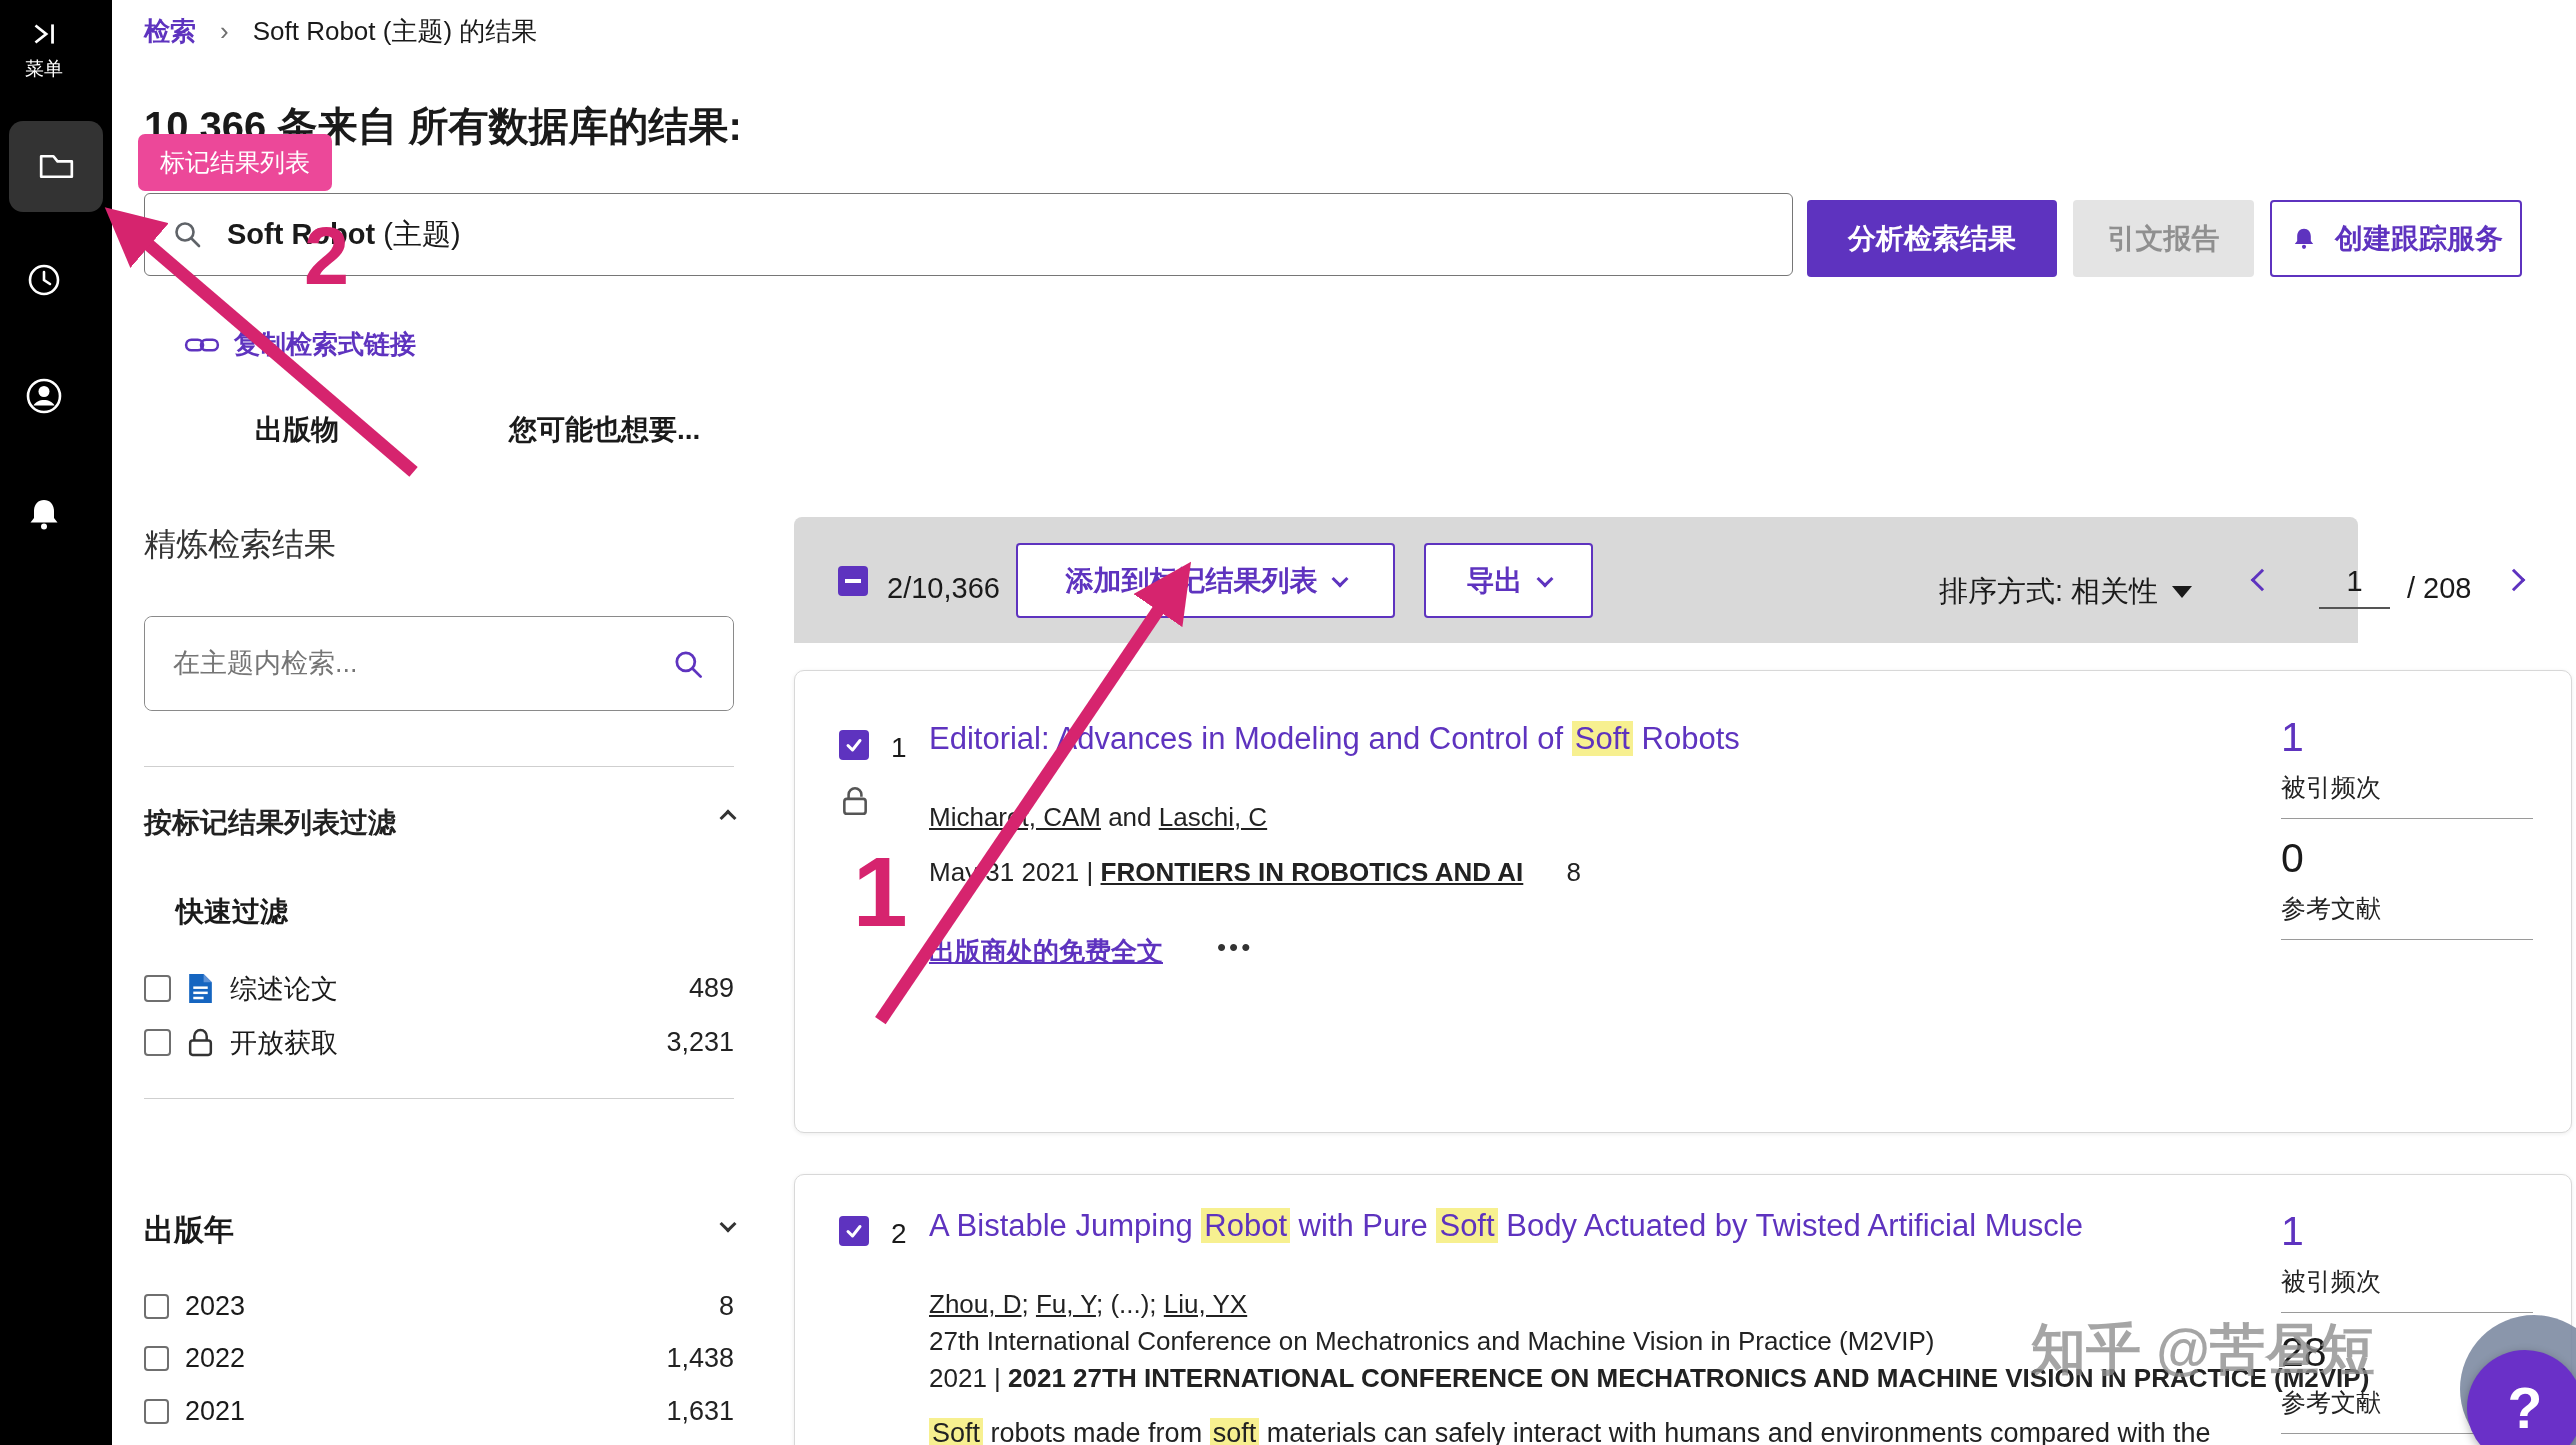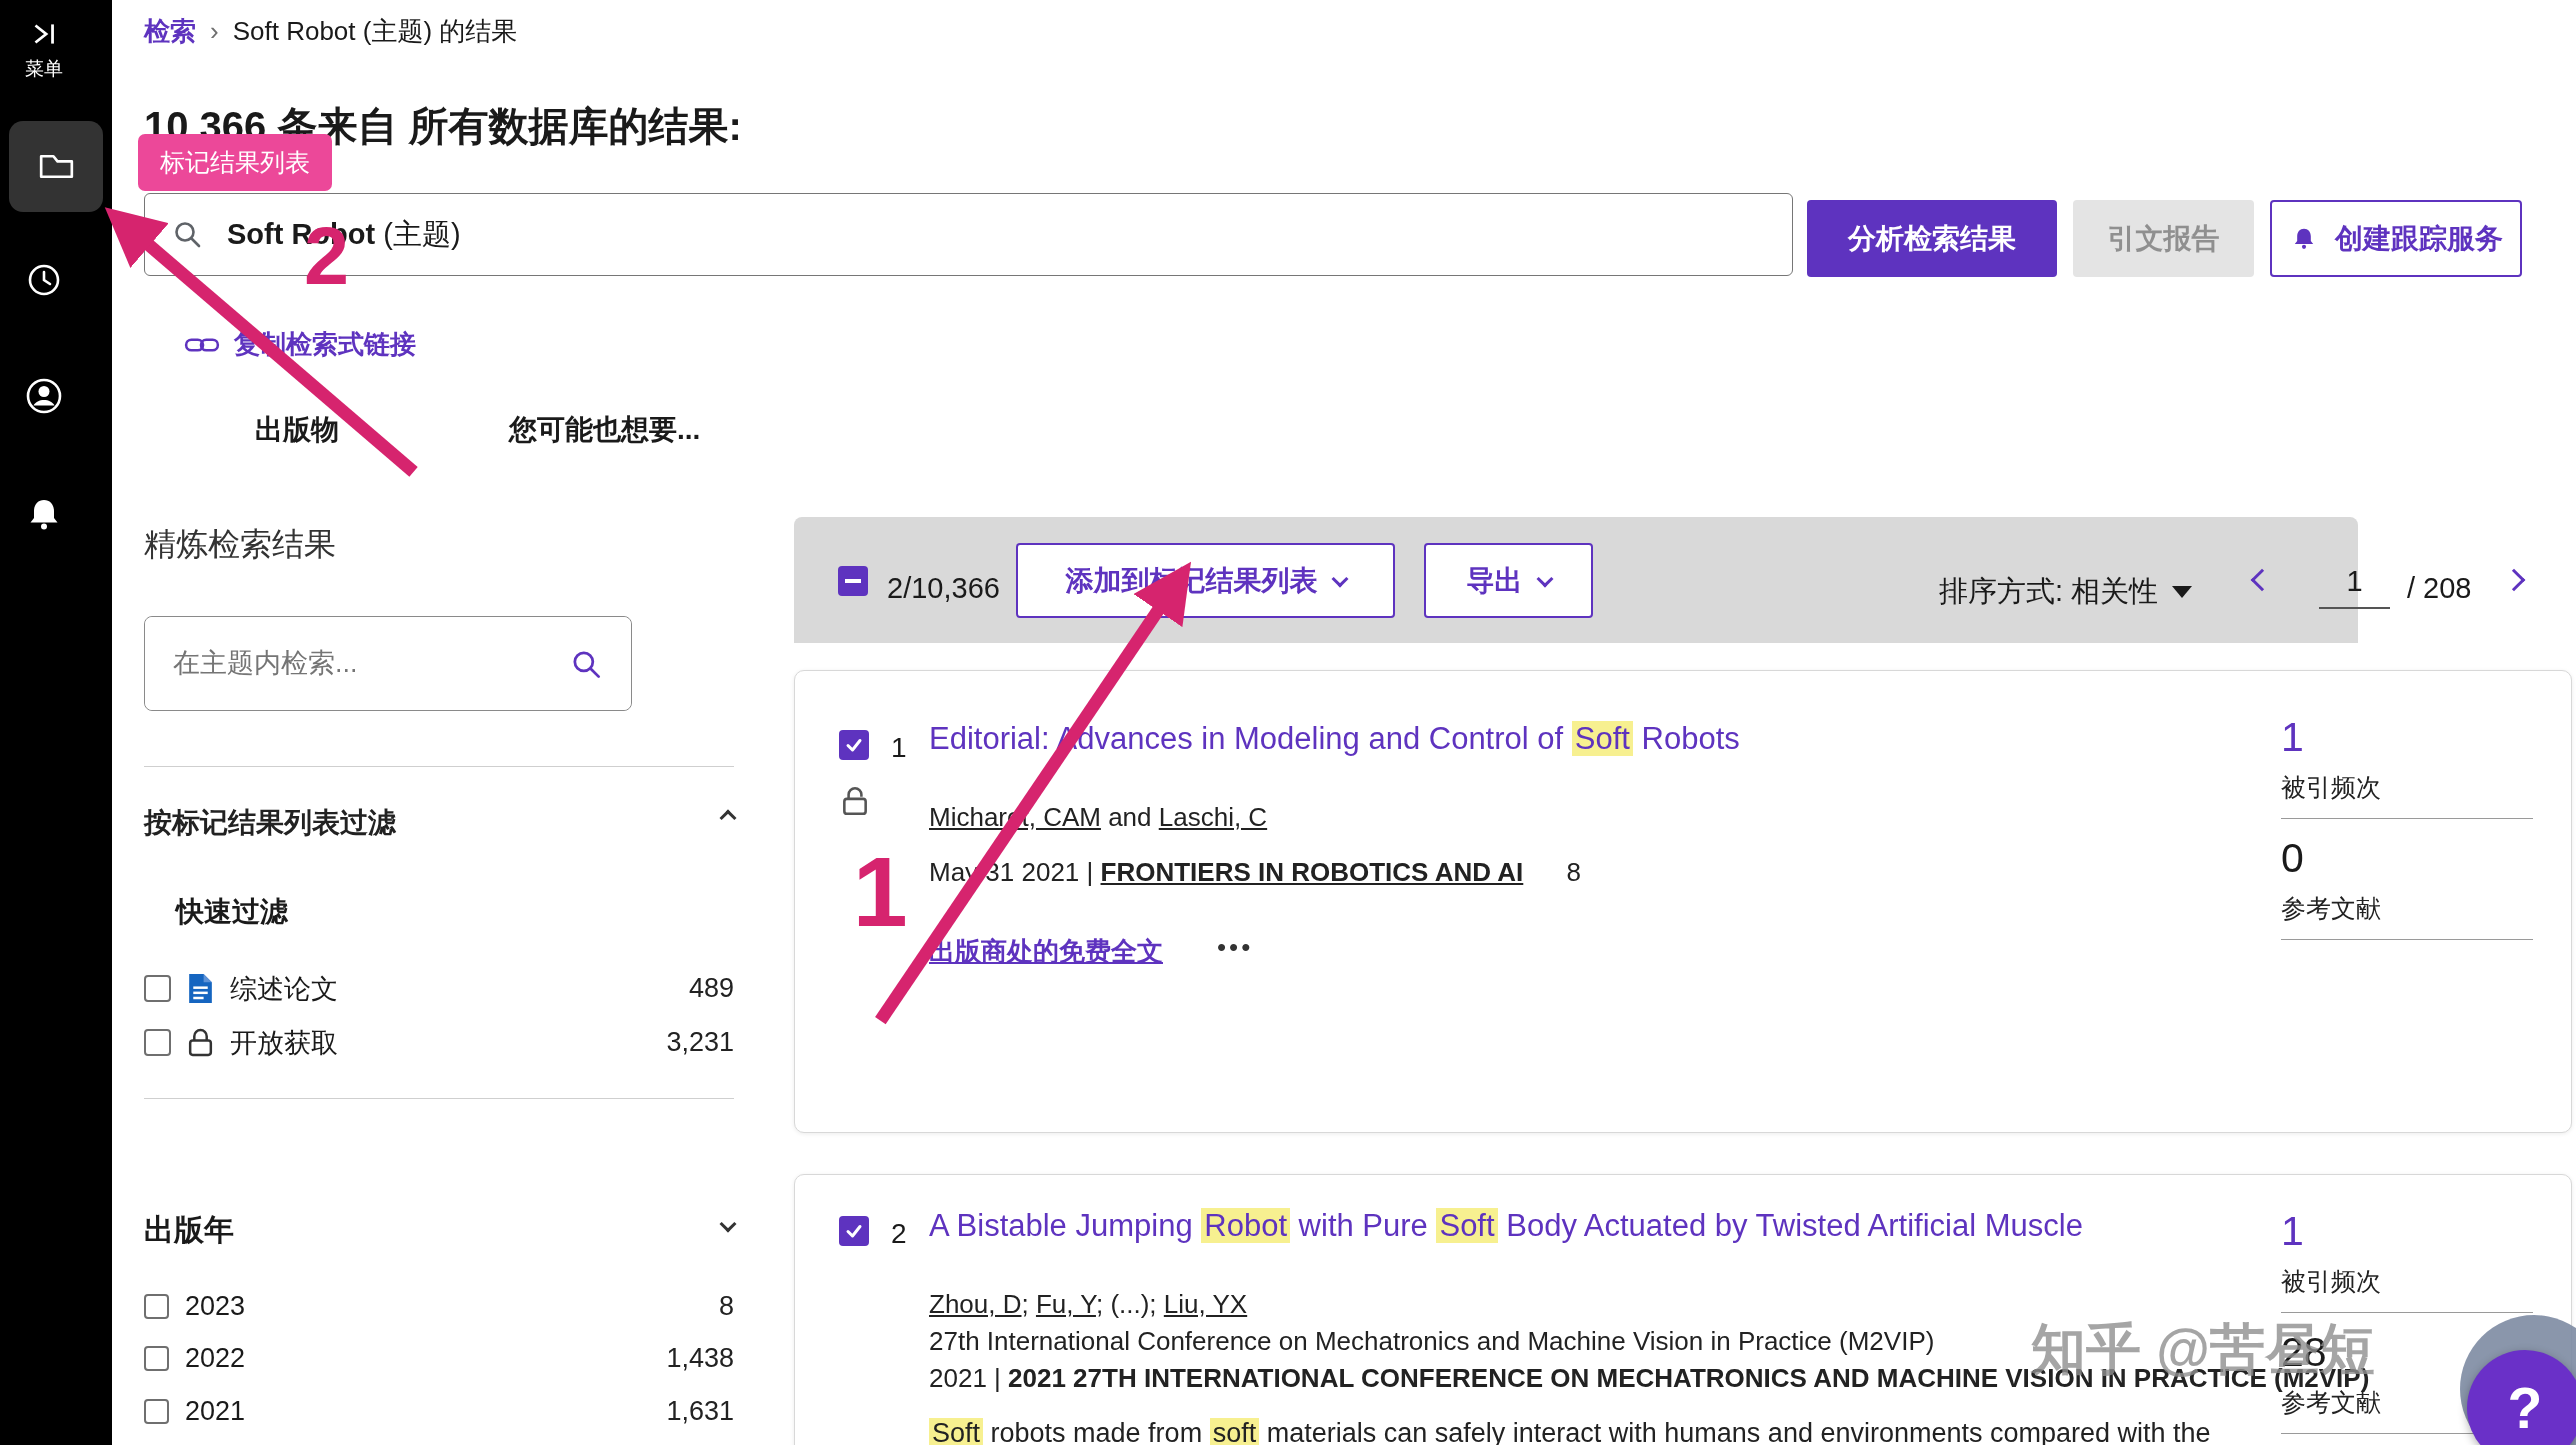--- a/index.html
+++ b/index.html
@@ -106,21 +106,21 @@
   <div class="sb-btn" style="top:493px;">
     <svg width="44" height="44" viewBox="0 0 44 44">
       <path d="M22 7 c-6 0 -10 4.5 -10 11 v7 l-3.5 4.5 h27 L32 25 v-7 c0-6.5 -4-11 -10-11 z" fill="#fff"></path>
       <circle cx="22" cy="33.5" r="3" fill="#fff"></circle>
     </svg>
   </div>
 </div>
 
 <div id="tooltip">标记结果列表</div>
 
-<div class="abs nowrap" style="left:144px; top:14px; font-size:26px; display:flex; gap:14px; align-items:center;">
+<div class="abs nowrap" style="left:144px; top:14px; font-size:26px; display:flex; gap:24px; align-items:center;">
   <span style="color:var(--accent); font-weight:bold; cursor:pointer;">检索</span>
   <span style="color:#6f6f6f;">›</span>
   <span>Soft Robot (主题) 的结果</span>
 </div>
 
 <div class="abs nowrap" style="left:144px; top:99px; font-size:40px; font-weight:bold;">
   <span>10,366</span><span> 条来自 所有数据库的结果:</span>
 </div>
 
 <div class="abs" style="left:144px; top:193px; width:1649px; height:83px; border:1.5px solid #767676; border-radius:6px;
@@ -153,21 +153,21 @@
     <rect x="16" y="6" width="16" height="10" rx="5" fill="none" stroke="currentColor" stroke-width="2.4"></rect>
   </svg>
   <span>复制检索式链接</span>
 </div>
 
 <div class="abs" style="left:255px; top:411px; font-size:28px; font-weight:bold; cursor:pointer;">出版物</div>
 <div class="abs" style="left:509px; top:411px; font-size:28px; font-weight:bold; cursor:pointer;">您可能也想要...</div>
 
 <div class="abs" style="left:144px; top:523px; font-size:32px; color:#333;">精炼检索结果</div>
 
-<div class="abs" style="left:144px; top:616px; width:488px; height:95px; border:1px solid #8a8a8a; border-radius:8px; background:#fff;">
+<div class="abs" style="left:144px; top:616px; width:590px; height:95px; border:1px solid #8a8a8a; border-radius:8px; background:#fff;">
   <input style="width: 100%; height: 100%; border: none; outline: none; font-size: 27px; padding: 0px 89px 0px 28px; font-family: &quot;Liberation Sans&quot;, sans-serif; color: rgb(85, 85, 85); border-radius: 8px;" placeholder="在主题内检索...">
   <svg width="36" height="36" viewBox="0 0 34 34" style="position:absolute; right:26px; top:30px; color:var(--accent); cursor:pointer;">
     <circle cx="14" cy="14" r="8.5" fill="none" stroke="currentColor" stroke-width="2.6"></circle>
     <line x1="20.5" y1="20.5" x2="28" y2="28" stroke="currentColor" stroke-width="2.6" stroke-linecap="round"></line>
   </svg>
 </div>
 
 <div class="hr" style="top:766px;"></div>
 
 <div class="abs" style="left:144px; top:804px; width:590px; display:flex; align-items:flex-start; cursor:pointer;">

